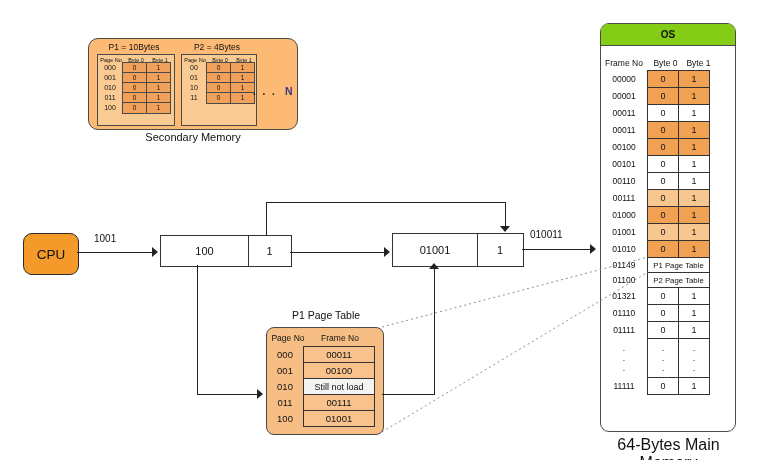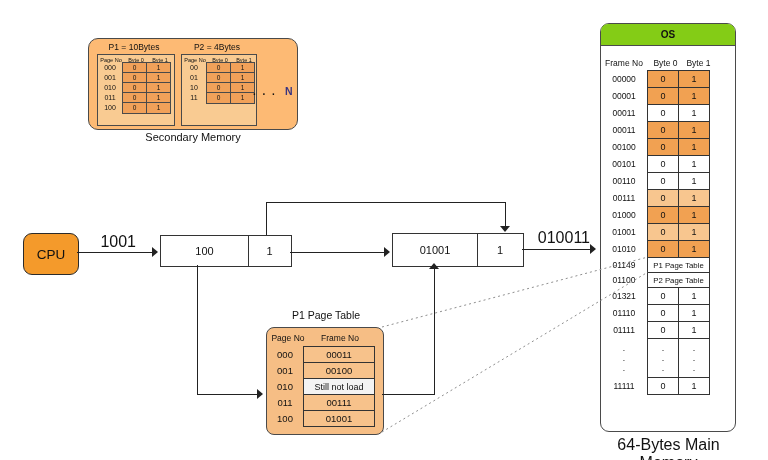--- a/index.html
+++ b/index.html
@@ -6,21 +6,21 @@
   .canvas{position:relative;width:768px;height:460px;background:#ffffff;
           font-family:"Liberation Sans", sans-serif;color:#111;overflow:hidden;}
   
   .line{position:absolute;background:#222;}
   .h{height:1.4px;}
   .v{width:1.4px;}
   .ar{position:absolute;width:0;height:0;border:5px solid transparent;}
   .ar-r{border-left:6px solid #222;border-right:none;}
   .ar-d{border-top:6px solid #222;border-bottom:none;}
   .ar-u{border-bottom:6px solid #222;border-top:none;}
-  .lbl{position:absolute;font-size:16px;text-align:right;}
+  .lbl{position:absolute;font-size:10px;text-align:left;}
   
   .secmem{position:absolute;left:88px;top:38px;width:208px;height:90px;
           background:#fdba74;border:1.5px solid #4a4a4a;border-radius:10px;}
   .sm-title{position:absolute;font-size:8.5px;text-align:center;}
   .sm-panel{position:absolute;background:#F9CB92;border:1px solid #4a4a4a;}
   .sm-head{display:flex;padding-top:2px;font-size:5.5px;}
   .sm-head span{text-align:center;}
   .smh0{width:26px;} .smh1{width:24px;} .smh2{width:24px;}
   .sm-row{display:flex;height:11px;align-items:center;margin-top:-1px;}
   .sm-row:first-of-type{margin-top:0;}

